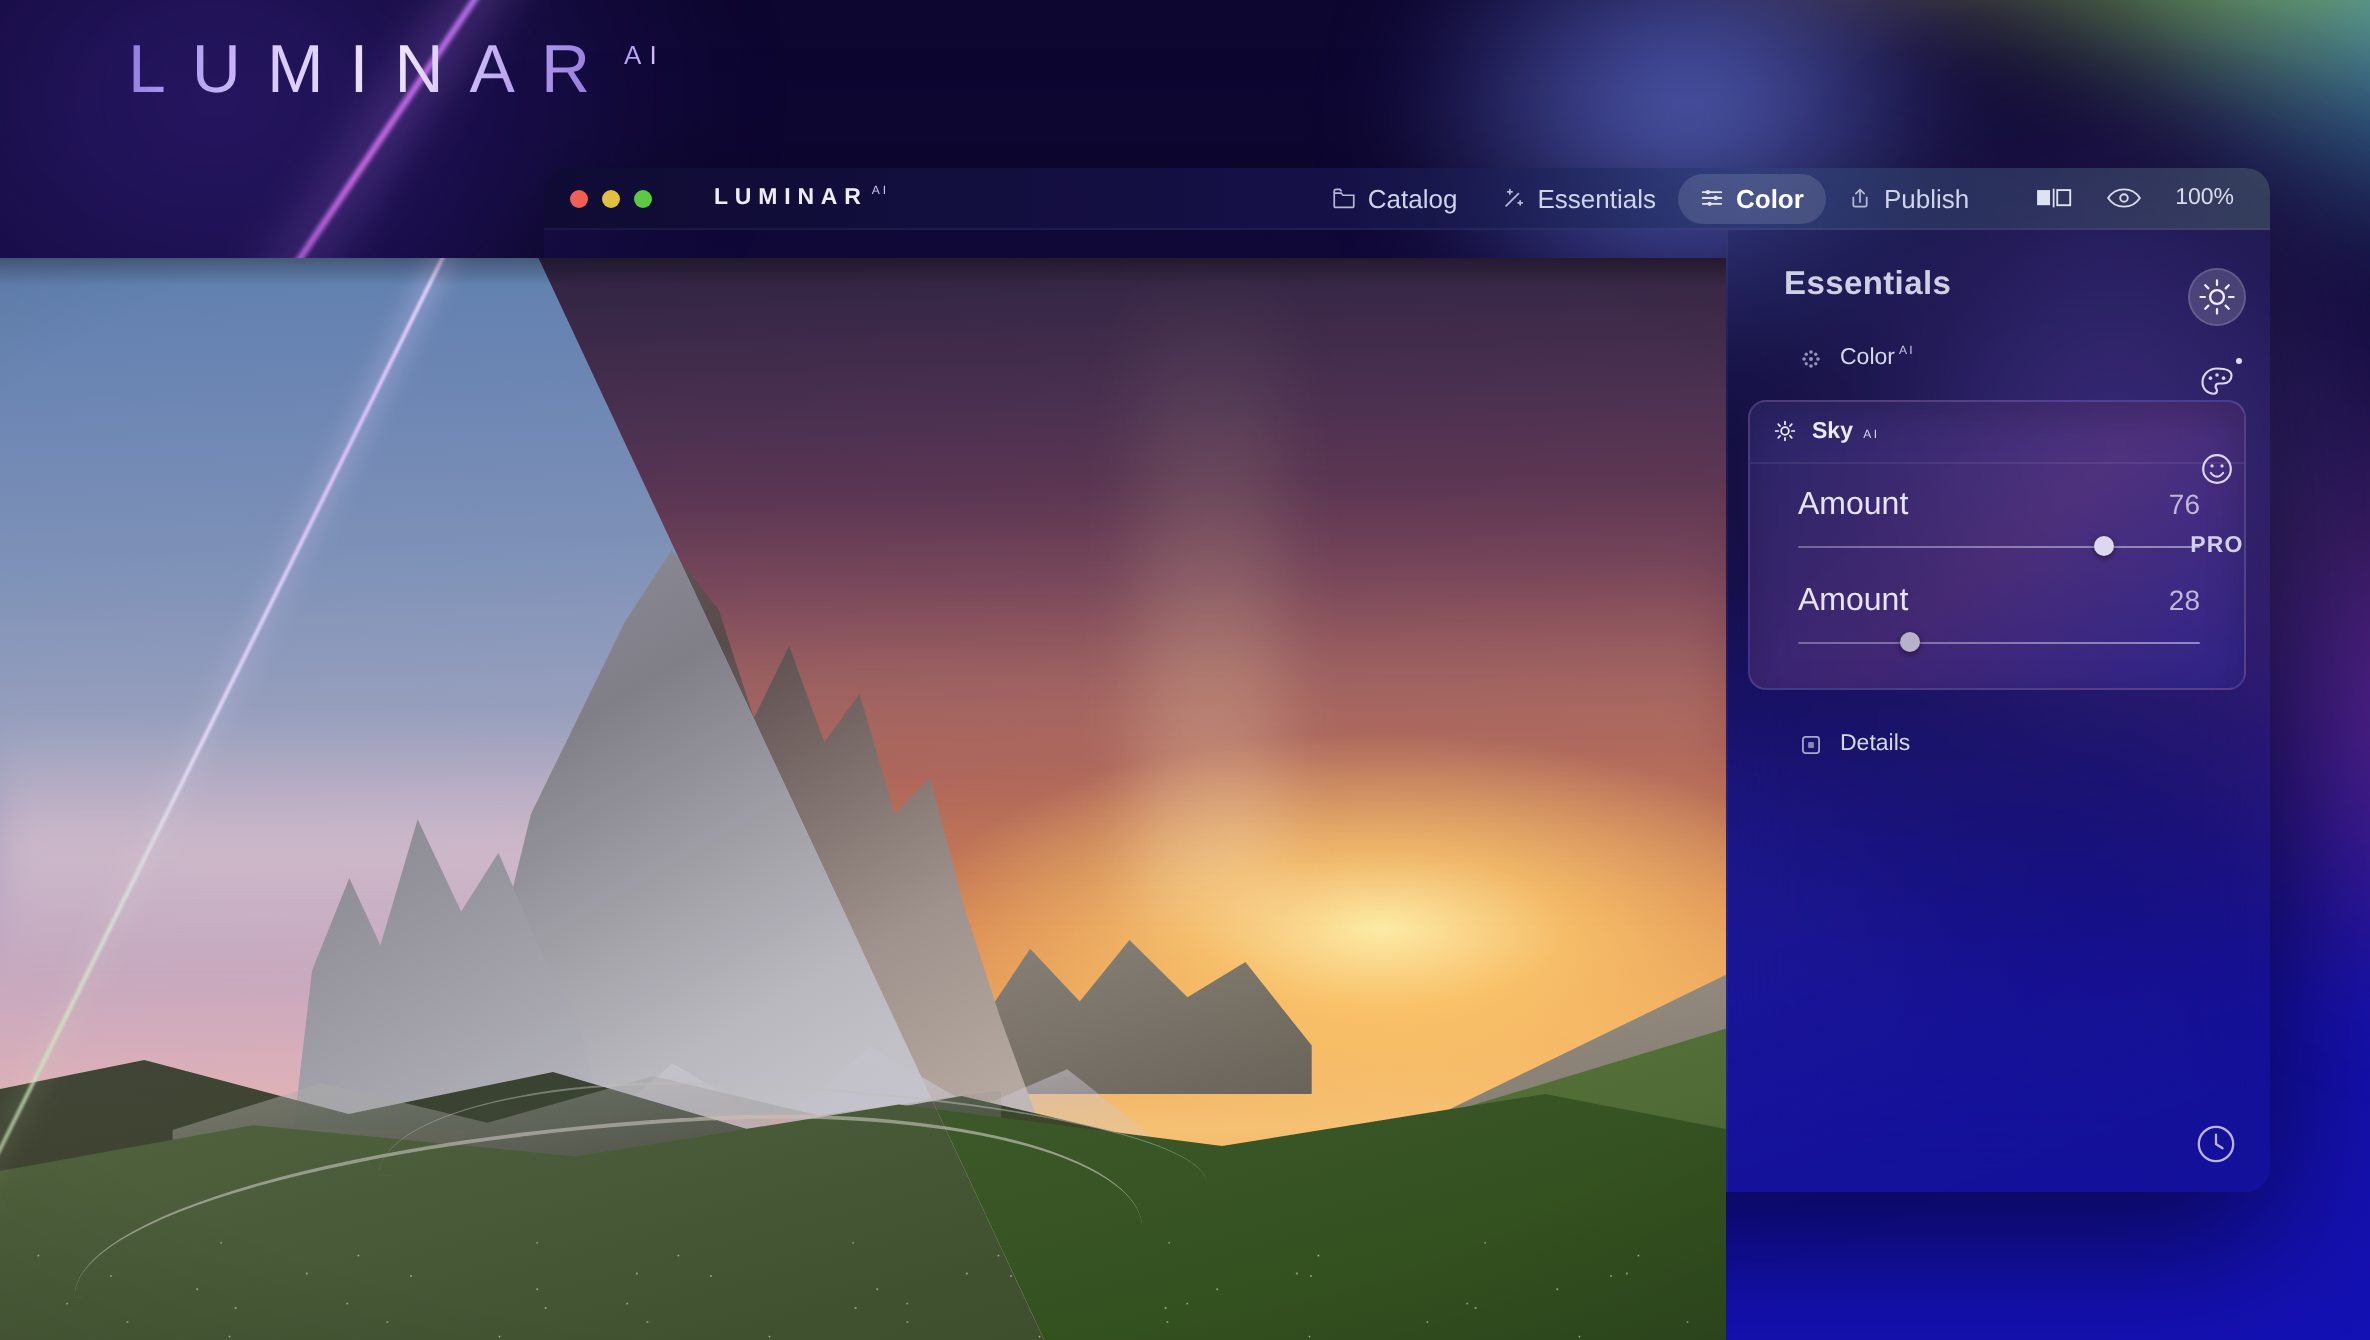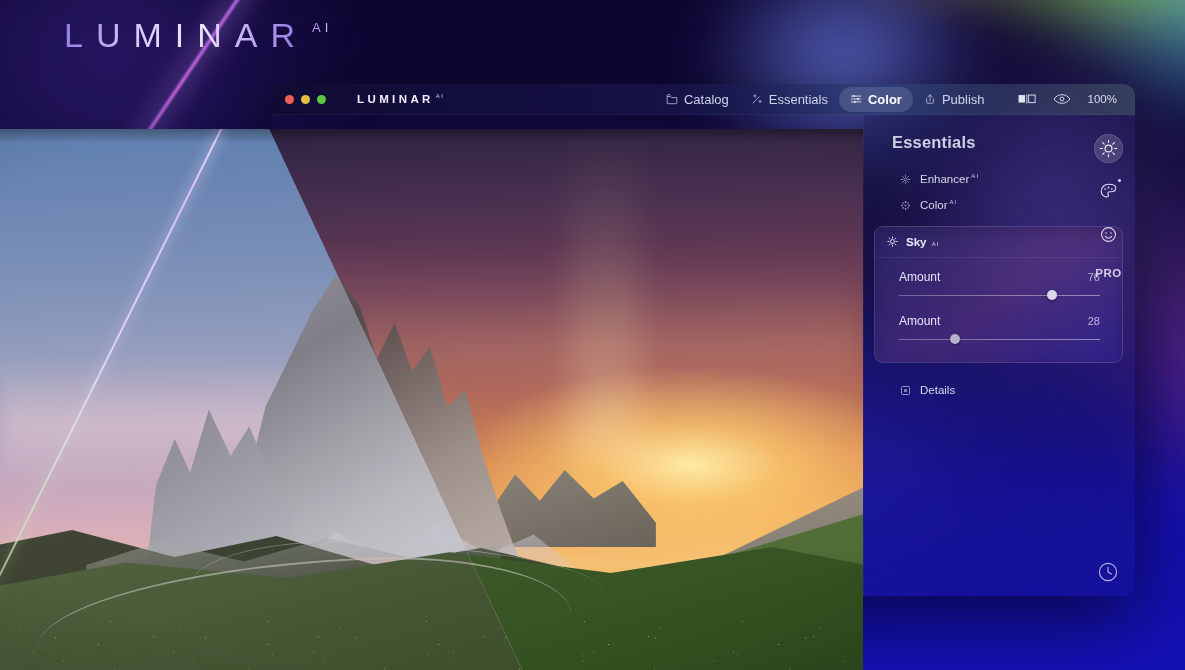--- a/index.html
+++ b/index.html
@@ -148,22 +148,22 @@
   #sky-head {
     display:flex; align-items:flex-start; gap:8px;
     padding:9px 0 9px 12px; font-size:11.5px; color:#eceaff; font-weight:700;
     border-bottom:1px solid rgba(255,255,255,0.07);
   }
   #sky-head .sup { font-size:6px; letter-spacing:1.2px; margin-left:2px; color:#ddd9f5; font-weight:400; }
   .sliders { padding:12px 22px 16px 24px; }
   .srow { margin-bottom:14px; }
   .srow:last-child { margin-bottom:2px; }
   .shead { display:flex; justify-content:space-between; align-items:baseline; margin-bottom:6px; }
-  .sname { font-size:12px; color:#e6e4fa; }
-  .sval  { font-size:11px; color:#bdb8db; }
+  .sname { font-size:16px; color:#e6e4fa; }
+  .sval  { font-size:14px; color:#bdb8db; }
   .strack { position:relative; height:10px; }
   .strack .line {
     position:absolute; left:0; right:0; top:4.5px; height:1.5px;
     background:linear-gradient(90deg, rgba(255,255,255,0.30), rgba(255,255,255,0.45));
     border-radius:1px;
   }
   .strack .knob {
     position:absolute; top:0px; width:10px; height:10px; border-radius:50%;
     background:#ded8ef; box-shadow:0 1px 3px rgba(0,0,0,0.45);
     transform:translateX(-5px);
@@ -366,35 +366,20 @@
 <div id="logo">
   <span class="word">LUMINAR</span>
   <span class="ai">AI</span>
 </div>
 
 <div id="app">
 
   <div id="panel">
     <div id="panel-title">Essentials</div>
 
-    <div class="tool">
-      <span class="ti">
-        <svg class="icon" viewBox="0 0 12 12" width="11" height="11">
-          <g stroke="#d2d4ea" stroke-width="0.9" stroke-linecap="round" opacity="0.85">
-            <path d="M6 1.2V3.2M6 8.8V10.8M1.2 6H3.2M8.8 6H10.8"></path>
-            <path d="M2.6 2.6L4 4M8 8L9.4 9.4M9.4 2.6L8 4M4 8L2.6 9.4"></path>
-          </g>
-          <circle cx="6" cy="6" r="1.5" fill="none" stroke="#d2d4ea" stroke-width="0.9" opacity="0.85"></circle>
-        </svg>
-      </span>
-      <span class="label">
-        <span>Enhancer</span>
-        <span class="sup">AI</span>
-      </span>
-    </div>
 
     <div class="tool">
       <span class="ti">
         <svg class="icon" viewBox="0 0 12 12" width="11" height="11">
           <g fill="#d2d4ea" opacity="0.85">
             <circle cx="6" cy="2.2" r="1"></circle>
               <circle cx="6" cy="9.8" r="1"></circle>
             <circle cx="2.2" cy="6" r="1"></circle>
               <circle cx="9.8" cy="6" r="1"></circle>
             <circle cx="3.4" cy="3.4" r="0.9"></circle>

